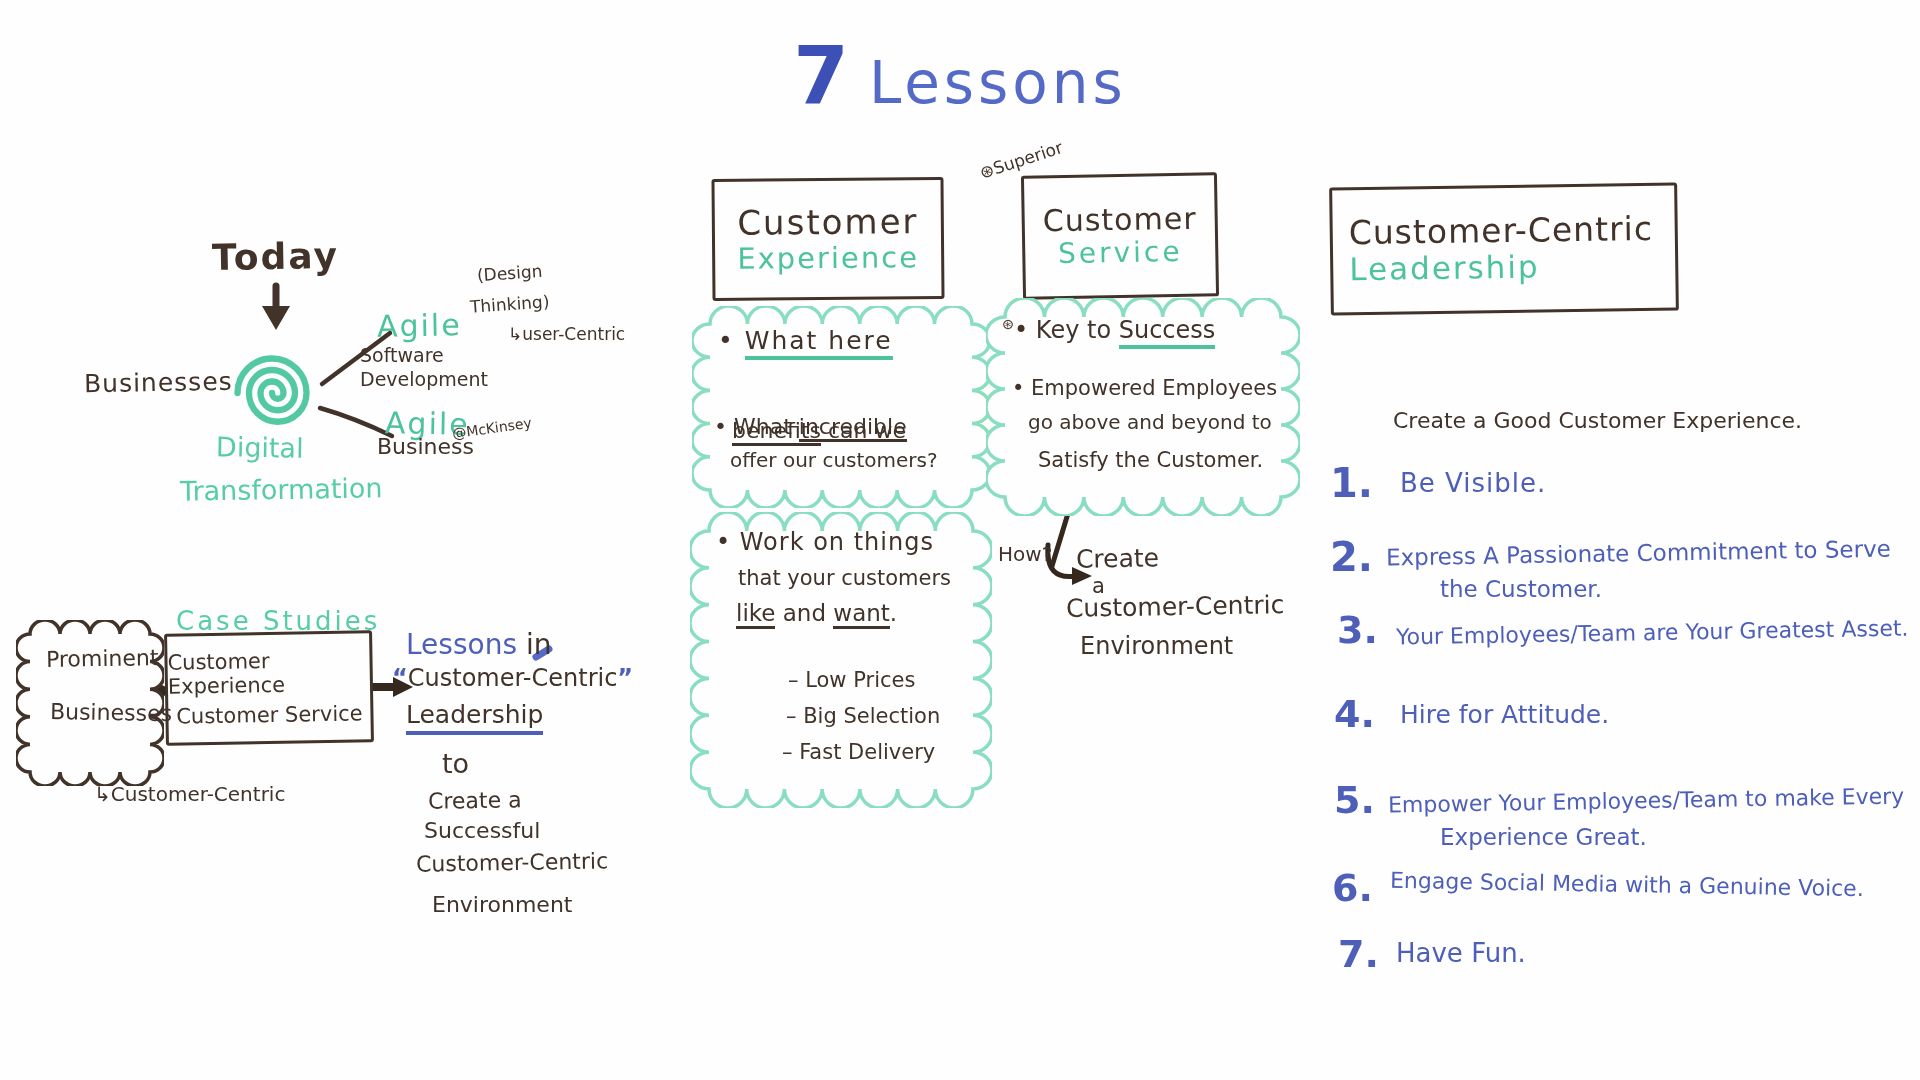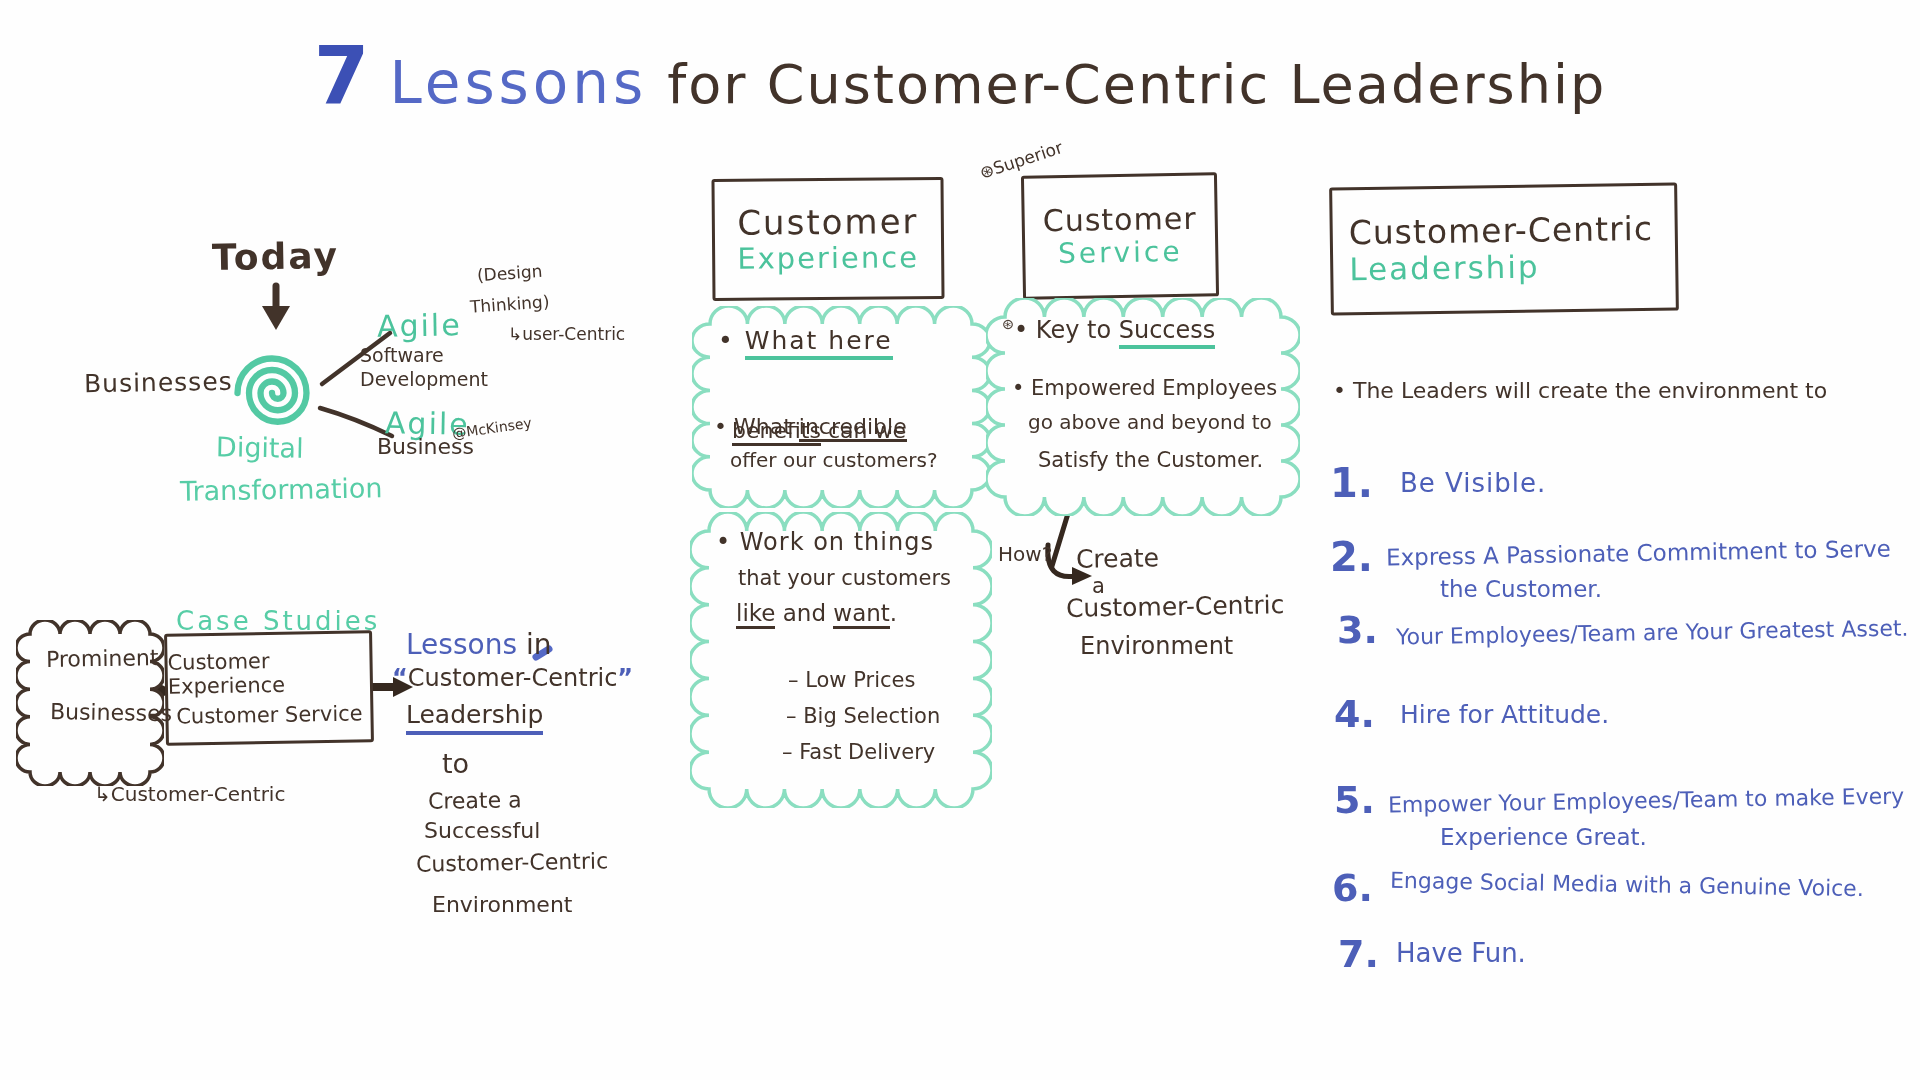--- a/index.html
+++ b/index.html
@@ -49,21 +49,20 @@
     <line x1="1073" y1="497" x2="1052" y2="566" stroke="#35281f" stroke-width="5" stroke-linecap="round"></line>
     <path d="M 1048 545 C 1046 570 1056 579 1076 576" stroke="#35281f" stroke-width="5" fill="none" stroke-linecap="round"></path>
     <polygon points="1072,567 1072,585 1092,576" fill="#35281f"></polygon>
 
     <line x1="536" y1="657" x2="549" y2="649" stroke="#5569c6" stroke-width="7" stroke-linecap="round"></line>
   </svg>
 
   <div class="title-row">
     <span class="t-num">7</span>
     <span class="t-lessons">Lessons</span>
-    <span class="t-rest">for Customer-Centric Leadership</span>
   </div>
 
   <div class="layer">
     <div class="abs ink hand1" style="left:212px;top:236px;font-size:36px;font-weight:bold;letter-spacing:2px;">Today</div>
     <div class="abs ink hand1" style="left:84px;top:368px;font-size:25px;letter-spacing:1px;">Businesses</div>
 
     <svg class="abs" style="left:226px;top:344px;z-index:2;" width="92" height="98" viewBox="0 0 160 160">
       <path d="M 20 80 A 60 60 0 1 1 140 80 A 50 50 0 1 1 40 80 A 40 40 0 1 1 120 80 A 30 30 0 1 1 60 80 A 20 20 0 1 1 100 80 A 10 10 0 1 1 80 80" fill="none" stroke="#53c9a3" stroke-width="11" stroke-linecap="round"></path>
     </svg>
 
@@ -172,21 +171,21 @@
     <div class="abs ink hand1" style="left:1066px;top:592px;font-size:25px;">Customer-Centric</div>
     <div class="abs ink" style="left:1080px;top:632px;font-size:24px;">Environment</div>
   </div>
 
   <div class="box" style="left:1330px;top:185px;width:326px;height:122px;transform:rotate(-0.8deg);align-items:flex-start;padding-left:16px;">
     <span class="ink" style="font-size:33px;letter-spacing:1px;">Customer-Centric</span>
     <span class="teal" style="font-size:31px;letter-spacing:2px;">Leadership</span>
   </div>
 
   <div class="layer">
-    <div class="abs ink" style="left:1333px;top:378px;font-size:22px;">• The Leaders will create the environment to</div>
+    <div class="abs ink" style="left:1393px;top:408px;font-size:22px;">Create a Good Customer Experience.</div>
 
     <div class="abs blue" style="left:1330px;top:460px;font-size:40px;font-weight:bold;">1.</div>
     <div class="abs blue" style="left:1400px;top:468px;font-size:26px;letter-spacing:1px;">Be Visible.</div>
 
     <div class="abs blue" style="left:1330px;top:534px;font-size:40px;font-weight:bold;">2.</div>
     <div class="abs blue hand1" style="left:1386px;top:540px;font-size:23px;">Express A Passionate Commitment to Serve</div>
     <div class="abs blue" style="left:1440px;top:576px;font-size:23px;">the Customer.</div>
 
     <div class="abs blue" style="left:1337px;top:608px;font-size:38px;font-weight:bold;">3.</div>
     <div class="abs blue hand1" style="left:1396px;top:620px;font-size:22px;">Your Employees/Team are Your Greatest Asset.</div>

